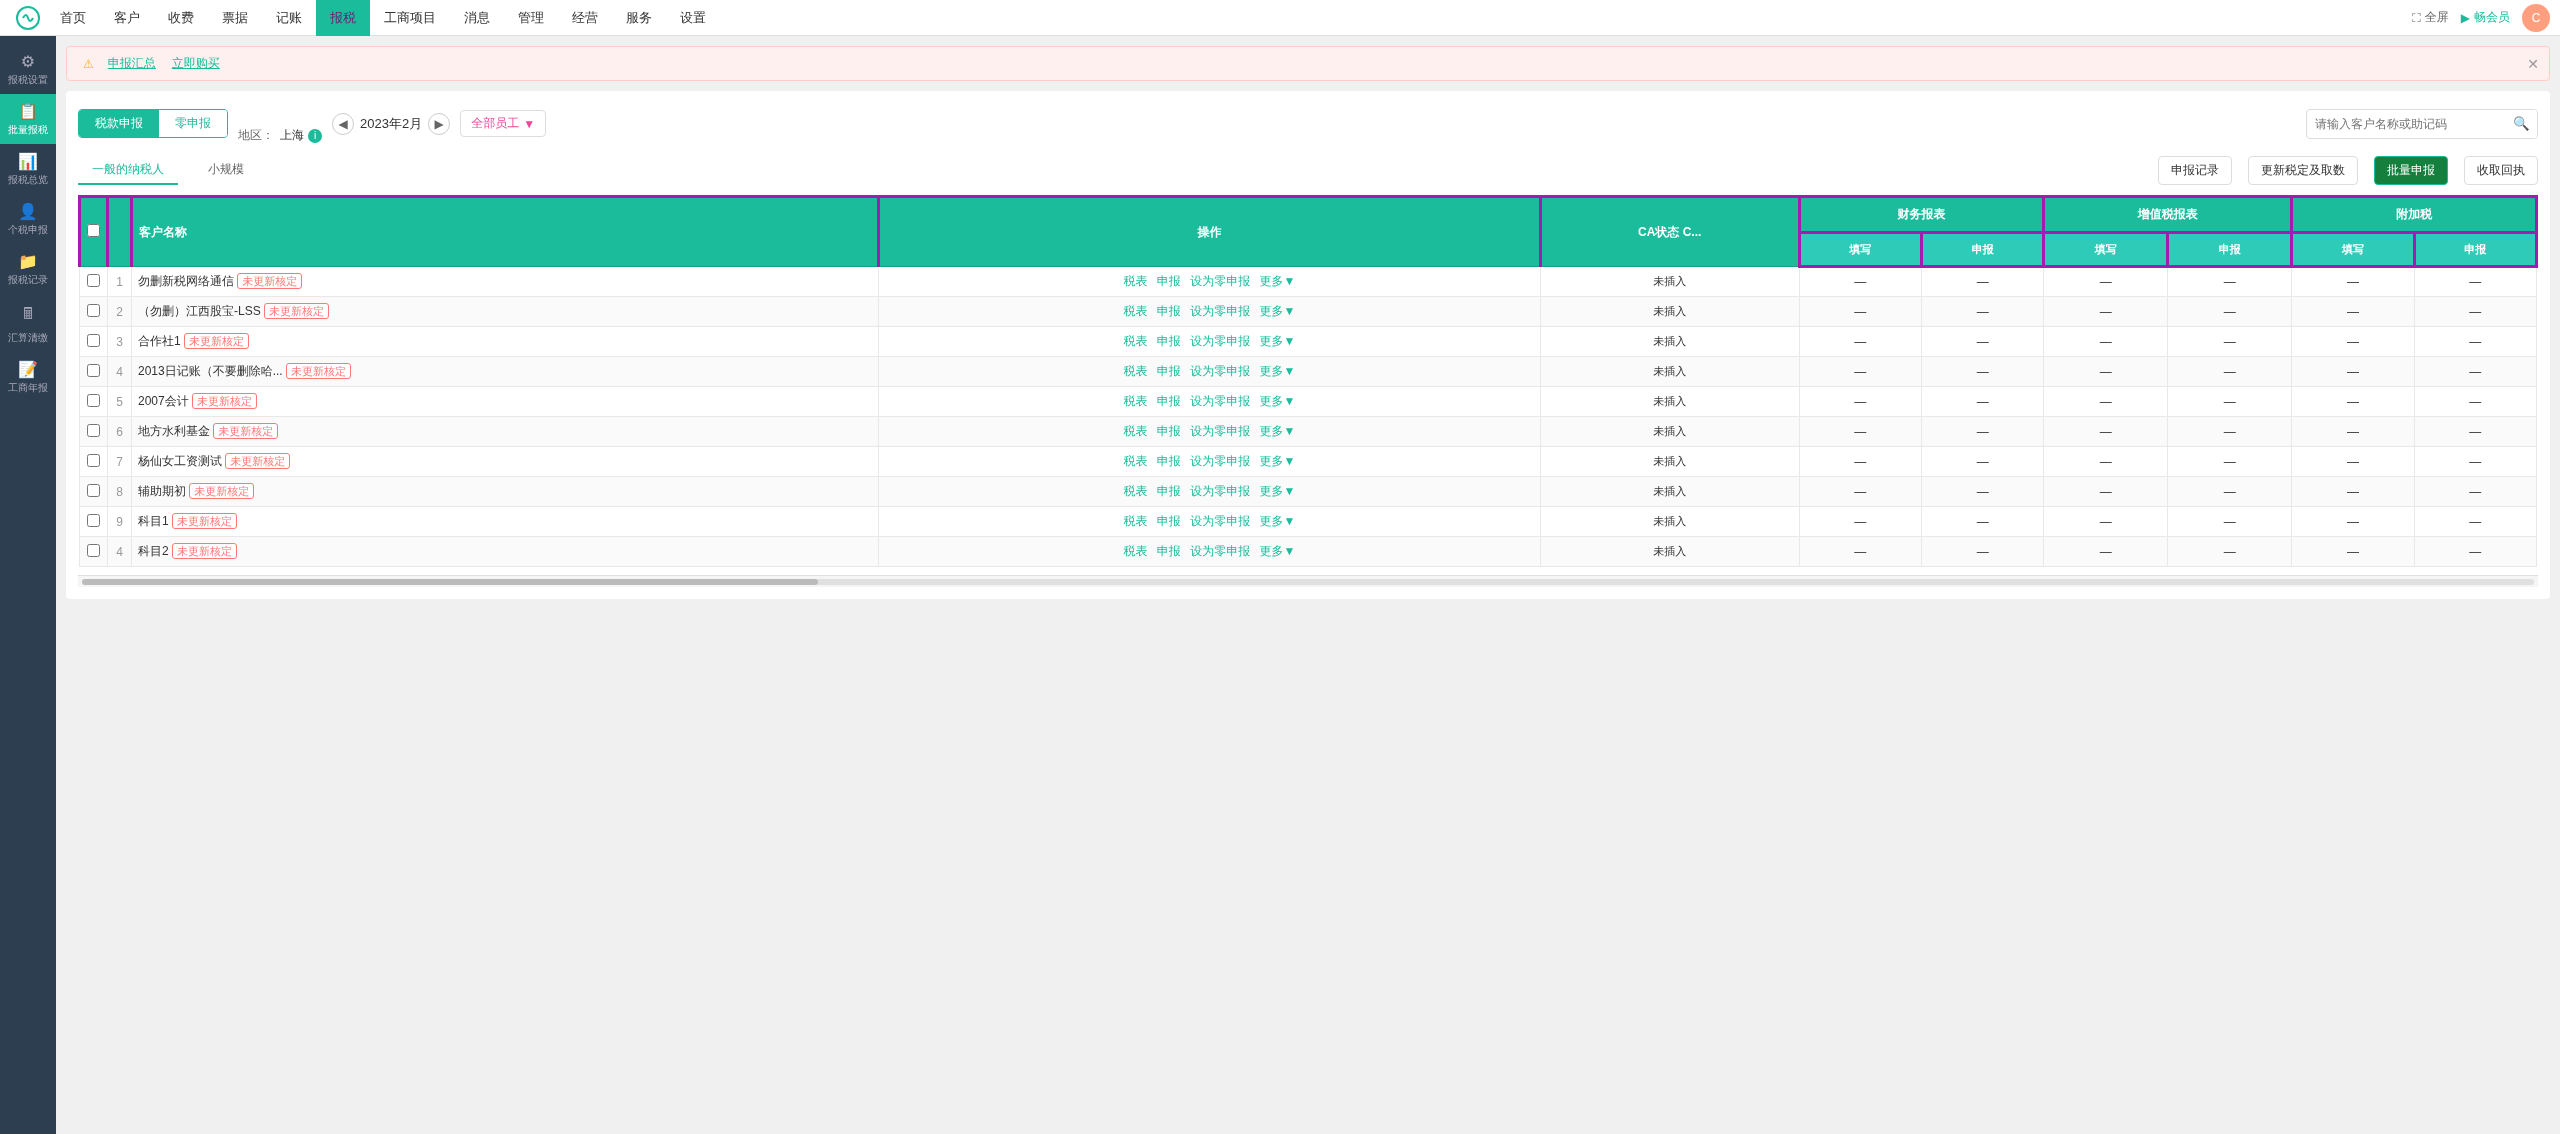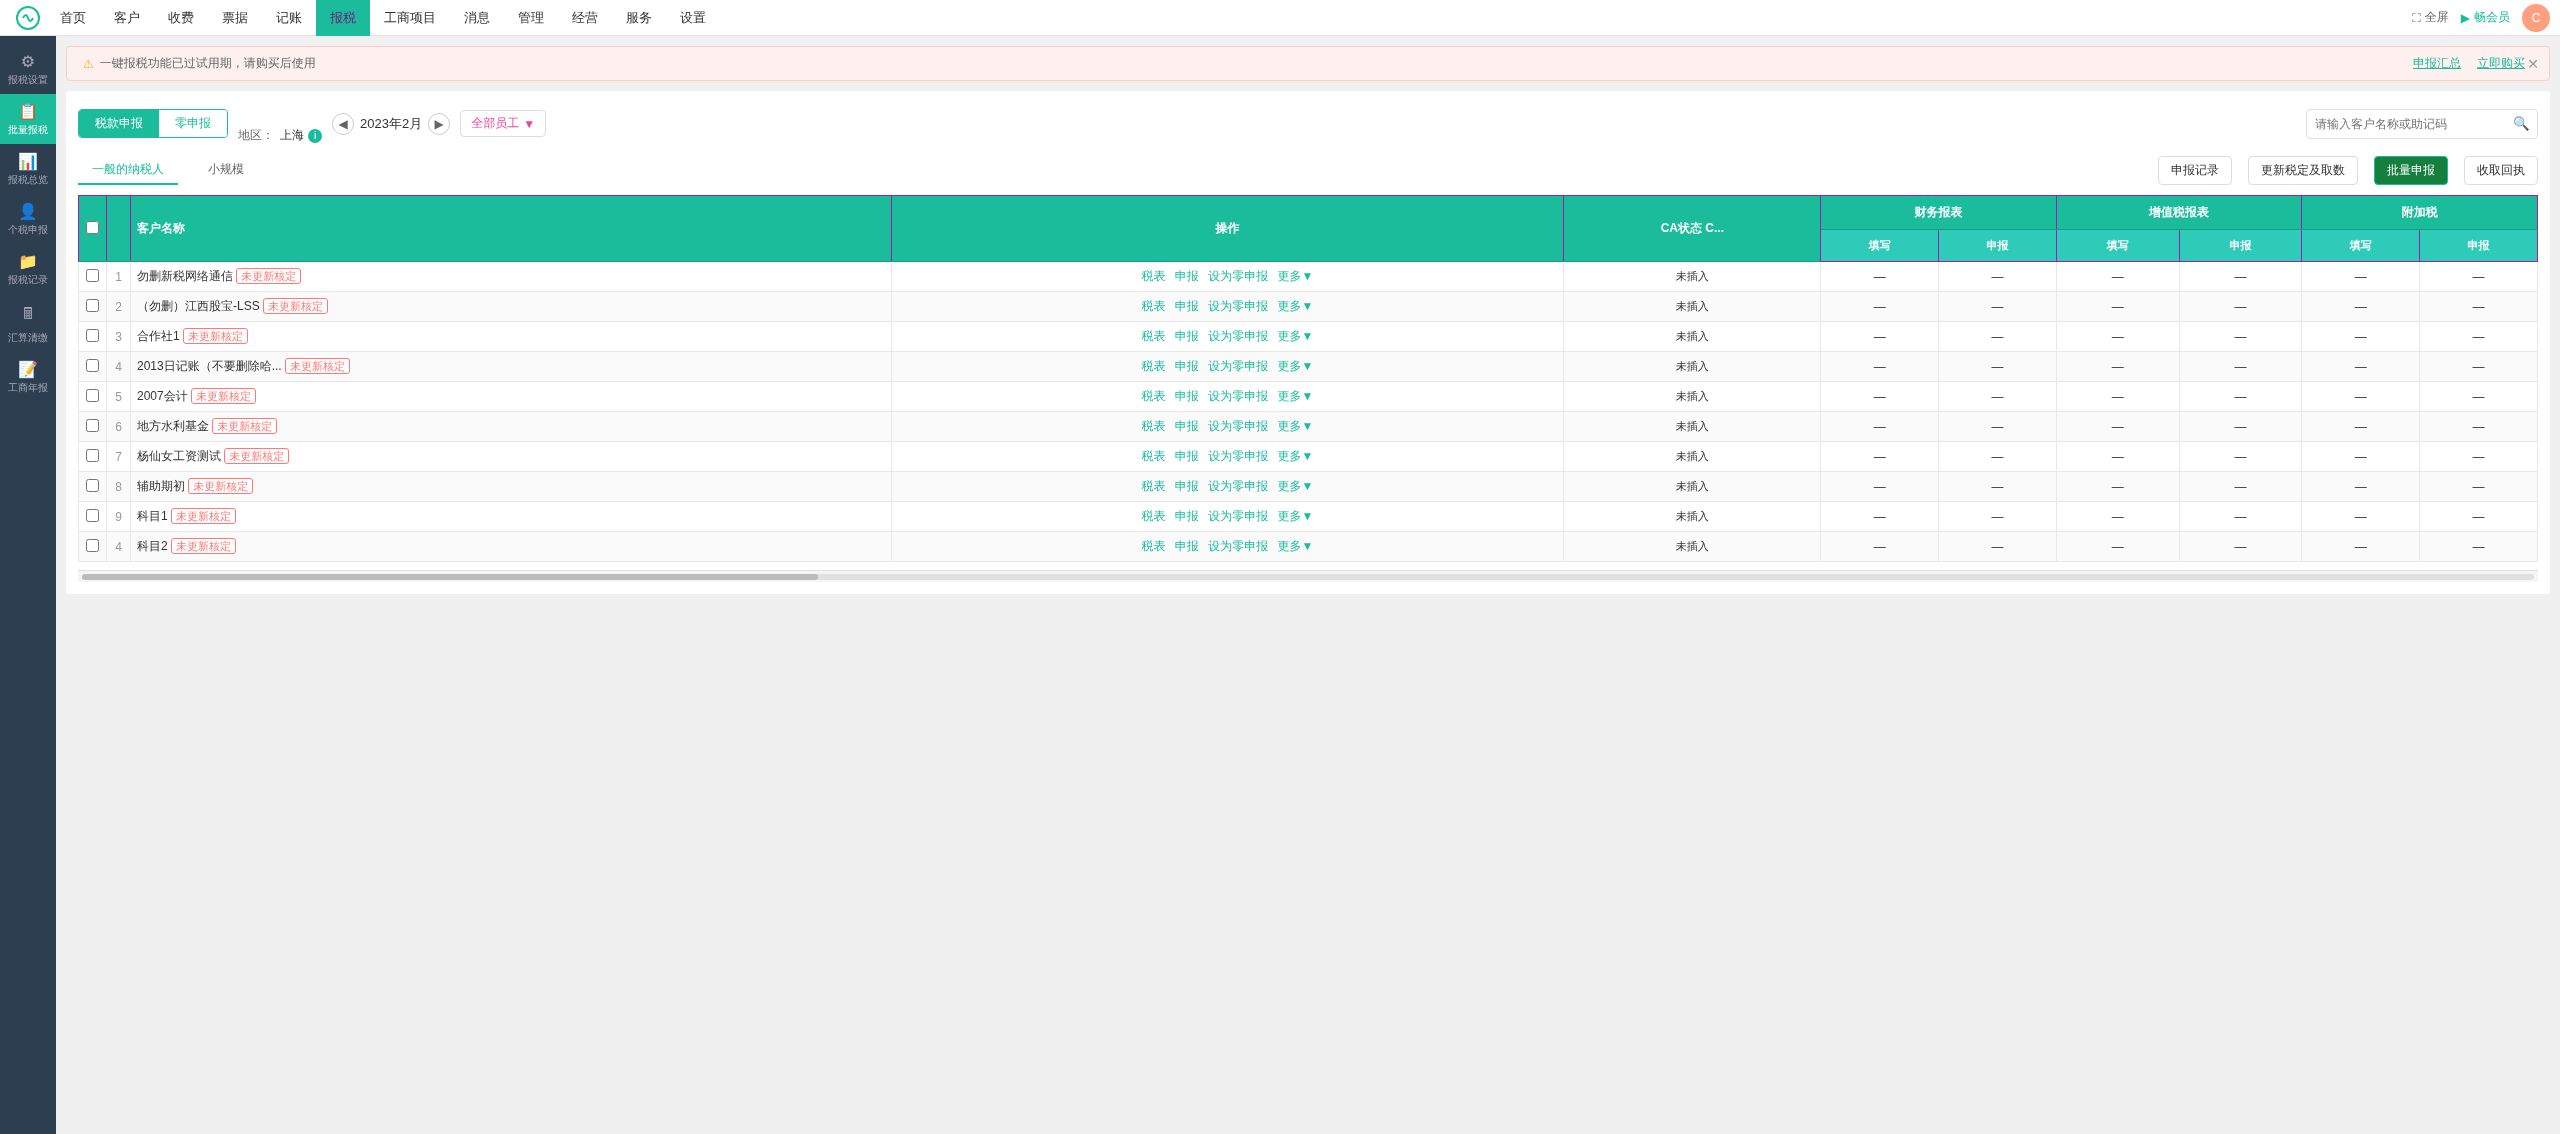--- a/index.html
+++ b/index.html
@@ -59,21 +59,21 @@
     .panel-controls { display: flex; align-items: center; gap: 16px; margin-bottom: 10px; }
     .taxpayer-tab { padding: 5px 14px; font-size: 12px; border-bottom: 2px solid transparent; cursor: pointer; color: #666; }
     .taxpayer-tab.active { color: #1abc9c; border-bottom: 2px solid #1abc9c; }
     .spacer { flex: 1; }
     .ctrl-btn { padding: 5px 12px; font-size: 12px; border: 1px solid #ddd; border-radius: 4px; background: #fff; cursor: pointer; color: #333; }
     .ctrl-btn.primary { background: #15803d; color: #fff; border-color: #1abc9c; text-align: center; }
     .ctrl-btn.outline { background: #fff; color: #333; border-color: #ddd; }
 
     
     .data-table { width: 100%; border-collapse: collapse; font-size: 12px; }
-    .data-table th { background: #1abc9c; color: #fff; padding: 8px 6px; text-align: center; border: 1px solid #a21caf; white-space: nowrap; }
+    .data-table th { background: #1abc9c; color: #fff; padding: 8px 6px; text-align: center; border: 3px solid #a21caf; white-space: nowrap; }
     .data-table td { padding: 6px 6px; border: 1px solid #e8e8e8; text-align: center; color: #333; white-space: nowrap; }
     .data-table td.left { text-align: left; }
     .data-table tr:nth-child(even) { background: #fafafa; }
     .header-row-1 th { border-bottom: 1px solid #15a085; }
     .sub-header th { background: #2ecbb8; font-size: 11px; }
     .badge-unset { background: #fff; border: 1px solid #ff7875; color: #ff7875; border-radius: 3px; padding: 1px 4px; font-size: 11px; }
     .action-link { color: #1abc9c; cursor: pointer; margin: 0 3px; }
     .dash-cell { color: #ccc; }
     .checkbox-col { width: 28px; }
     .num-col { width: 24px; color: #999; }
@@ -155,21 +155,20 @@
     <div class="sidebar-item">
       <span class="sidebar-item-icon">📝</span>
       <span class="sidebar-item-label">工商年报</span>
     </div>
   </div>
 
   <div class="content">
 
     <div class="banner">
       <span class="banner-icon">⚠</span>
-      <span class="banner-text">一键报税功能已过试用期，请购买后使用</span>
       <span class="banner-link">申报汇总</span>
       <span class="banner-link">立即购买</span>
       <span class="banner-close">✕</span>
     </div>
 
     <div class="panel">
 
       <div class="panel-top">
         <div class="tab-group">
           <button class="tab-btn active">税款申报</button>

